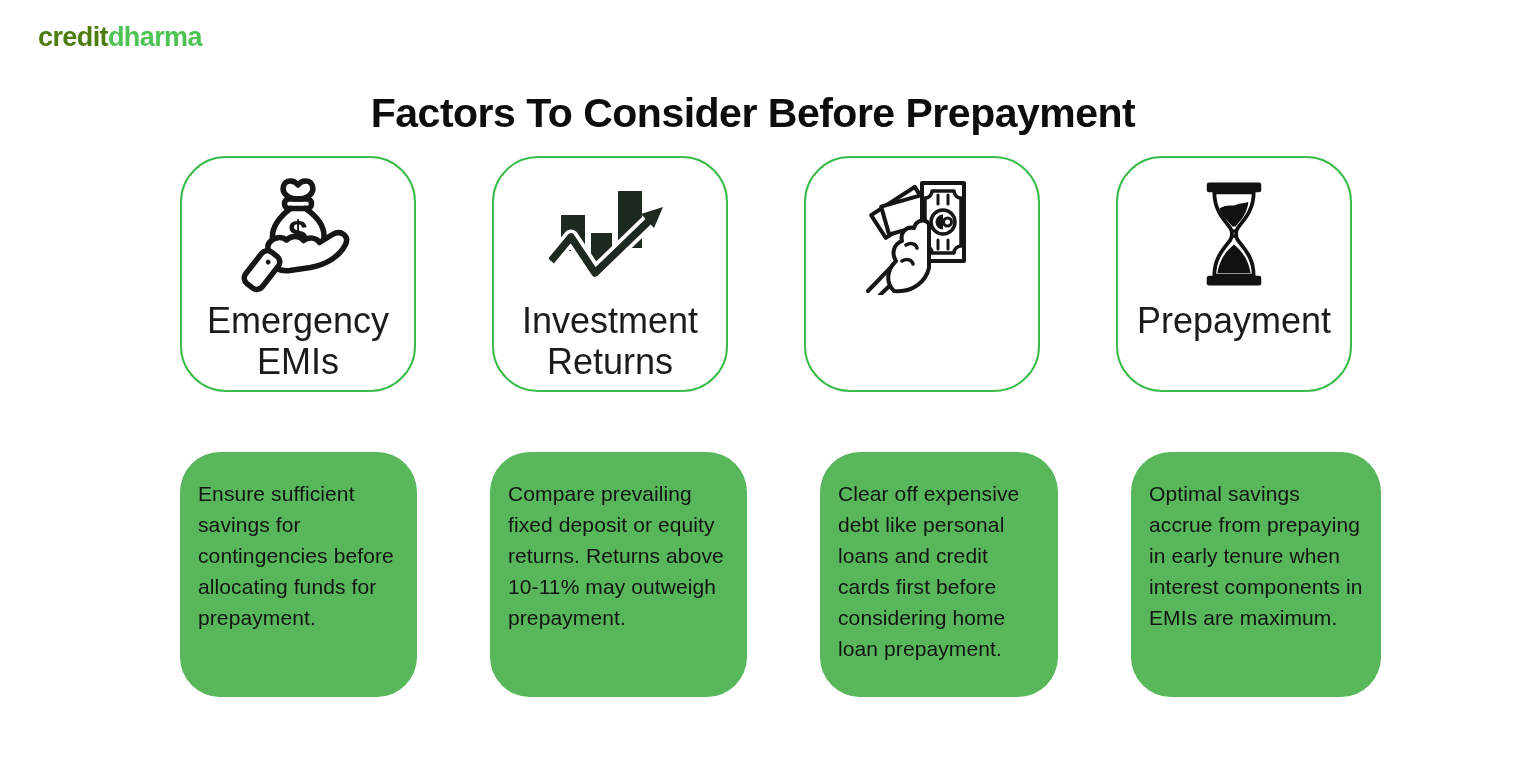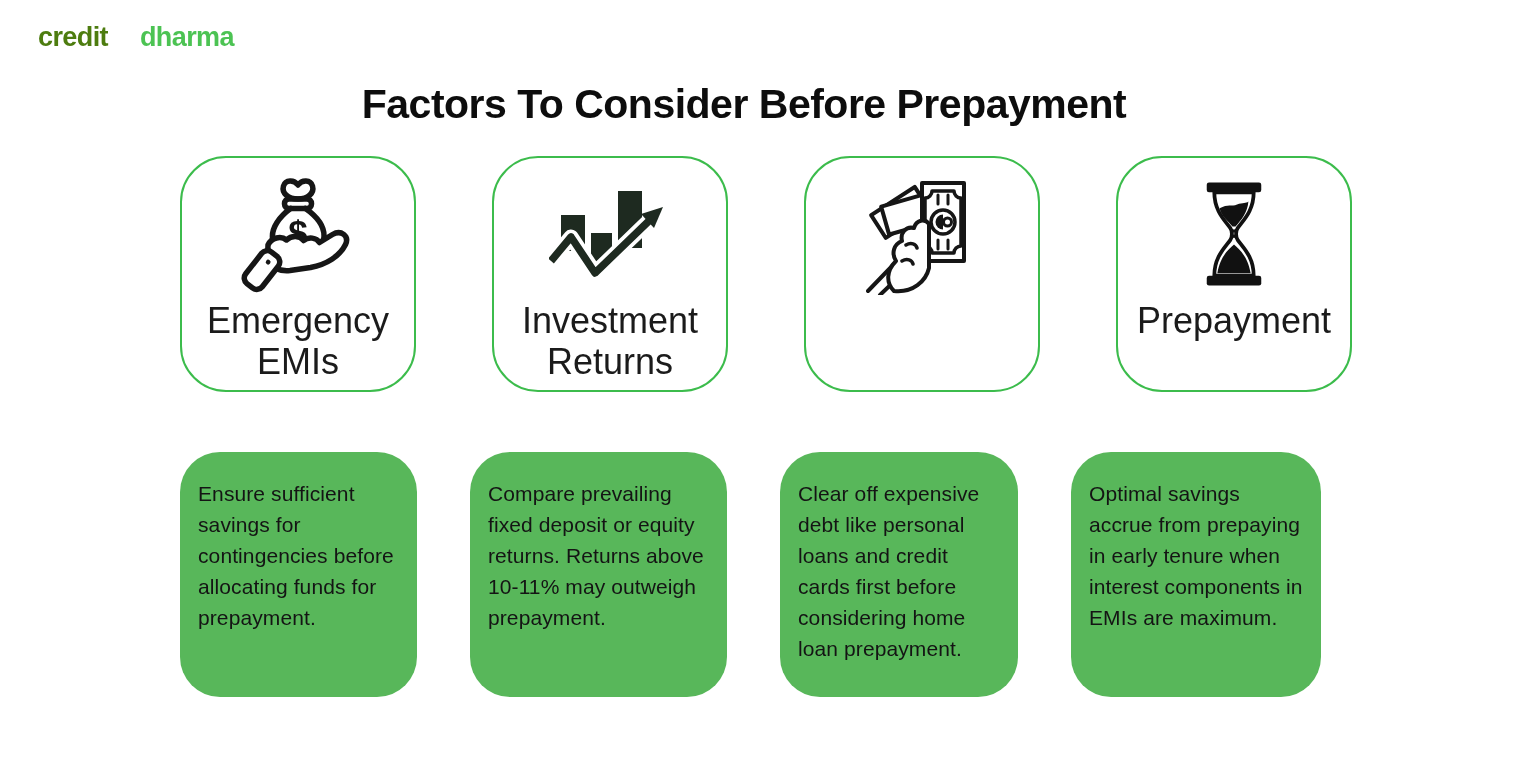--- a/index.html
+++ b/index.html
@@ -6,42 +6,42 @@
   body{
     width:1536px;height:768px;background:#ffffff;
     font-family:"Liberation Sans",sans-serif;
     -webkit-font-smoothing:antialiased;
   }
   .canvas{position:relative;width:1536px;height:768px;overflow:hidden;background:#ffffff;}
 
   
   .logo{position:absolute;left:38px;top:24px;font-size:27px;font-weight:700;letter-spacing:-0.6px;line-height:1;}
   .logo-dark{color:#4d7c0f;}
-  .logo-light{color:#4cc353;margin-left:32px;}
+  .logo-light{color:#4cc353;}
 
   
   .title{
-    position:absolute;top:76px;left:0;width:1472px;margin:8px;
+    position:absolute;top:76px;left:0;width:1472px;margin:17px;
     text-align:center;font-size:41px;font-weight:700;color:#0d0d0d;
     letter-spacing:-0.5px;line-height:1;
   }
 
   
   .cards-row{position:absolute;left:180px;top:156px;display:flex;gap:76px;}
   .card{
     width:236px;height:236px;box-sizing:border-box;background:#ffffff;
     border:2px solid #3cbc4c;border-radius:46px;
     display:flex;flex-direction:column;align-items:center;
   }
   .icon-wrap{height:132px;margin-top:10px;display:flex;align-items:center;justify-content:center;}
   .card-label{text-align:center;font-size:36px;line-height:41px;color:#1b1b1b;}
   .card-label span{display:block;}
 
   
-  .boxes-row{position:absolute;left:180px;top:452px;display:flex;gap:53px;}
+  .boxes-row{position:absolute;left:180px;top:452px;display:flex;gap:73px;}
   .desc-box{
     height:245px;box-sizing:border-box;background:#58b75a;border-radius:40px;
     padding:26px 16px 0 18px;font-size:21px;line-height:31px;color:#141414;
     letter-spacing:0.1px;
   }
   .desc-box:nth-child(1){width:237px;}
   .desc-box:nth-child(2){width:257px;}
   .desc-box:nth-child(3){width:238px;}
   .desc-box:nth-child(4){width:250px;}
 

